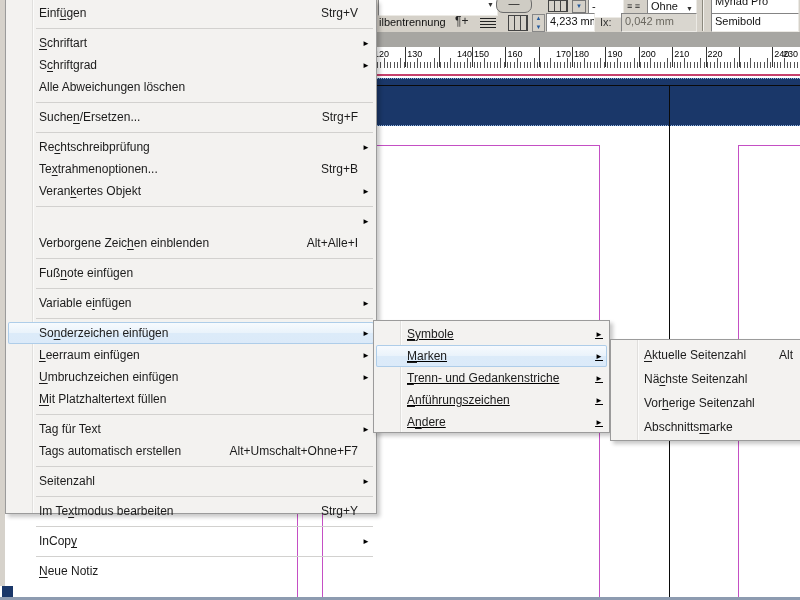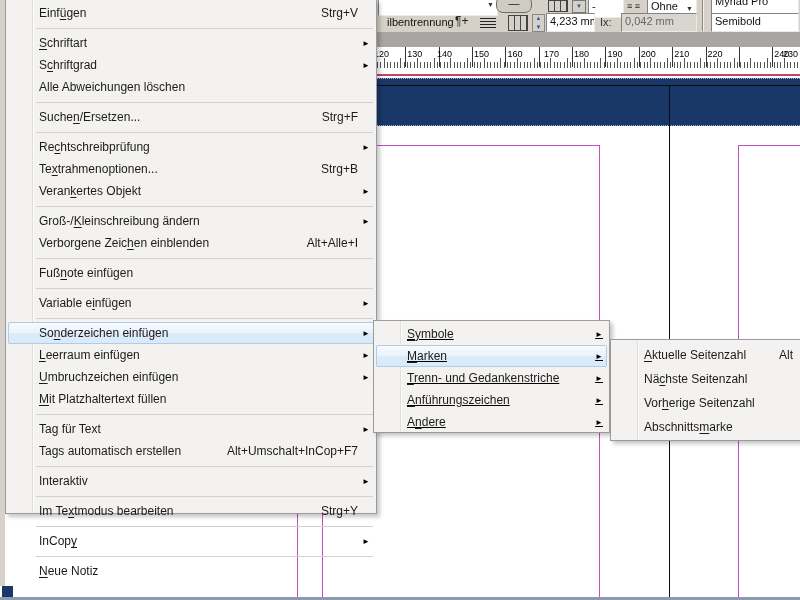--- a/index.html
+++ b/index.html
@@ -85,21 +85,21 @@
     <div class="tb icon-box" style="left:548px;top:0;width:18px;height:10px;"></div>
     <div class="tb" style="left:572px;top:0;width:12px;height:11px;background:#d5d1c9;border:1px solid #777;
          font-size:6px;color:#245a9e;text-align:center;line-height:10px;">▼</div>
     <div class="tb tb-field" style="left:588px;top:-2px;width:28px;height:16px;">-</div>
     <div class="tb" style="left:627px;top:1px;font-size:9px;color:#222;">≡ ≡</div>
     <div class="tb tb-field tb-combo" style="left:647px;top:-2px;width:42px;height:16px;">
       <span class="arr">▼</span>
       <span>Ohne</span>
     </div>
 
-    <div class="tb" style="left:379px;top:16px;margin-left:8px;">ilbentrennung</div>
+    <div class="tb" style="left:379px;top:16px;">ilbentrennung</div>
     <div class="tb" style="left:455px;top:14px;font-size:12px;color:#222;">¶+</div>
     <div class="tb icon-hlines" style="left:480px;top:17px;width:16px;height:11px;"></div>
     <div class="tb icon-box" style="left:508px;top:15px;width:18px;height:14px;"></div>
     <div class="tb spinner" style="left:532px;top:14px;width:11px;height:16px;">
       <span>▲</span>
       <span>▼</span>
     </div>
     <div class="tb tb-field" style="left:546px;top:13px;width:41px;height:15px;">4,233 mm</div>
     <div class="tb" style="left:600px;top:16px;color:#333;">Ix:</div>
     <div class="tb tb-field tb-disabled" style="left:621px;top:13px;width:68px;height:15px;">0,042 mm</div>
@@ -111,27 +111,27 @@
   <div class="greyband"></div>
 
   <div class="ruler">
     <div class="rmid"></div>
     <div class="rminor"></div>
   <div class="rtick" style="left: 372px;"></div>
       <div class="rlabel" style="left: 374px;">120</div>
       <div class="rtick" style="left: 405.35px;"></div>
       <div class="rlabel" style="left: 407.35px;">130</div>
       <div class="rtick" style="left: 438.7px;"></div>
-      <div class="rlabel" style="left: 437px;">140</div>
+      <div class="rlabel" style="left: 457px;">140</div>
       <div class="rtick" style="left: 472.05px;"></div>
       <div class="rlabel" style="left: 474.05px;">150</div>
       <div class="rtick" style="left: 505.4px;"></div>
       <div class="rlabel" style="left: 507.4px;">160</div>
       <div class="rtick" style="left: 538.75px;"></div>
-      <div class="rlabel" style="left: 544px;">170</div>
+      <div class="rlabel" style="left: 556px;">170</div>
       <div class="rtick" style="left: 572.1px;"></div>
       <div class="rlabel" style="left: 574.1px;">180</div>
       <div class="rtick" style="left: 605.45px;"></div>
       <div class="rlabel" style="left: 607.45px;">190</div>
       <div class="rtick" style="left: 638.8px;"></div>
       <div class="rlabel" style="left: 640.8px;">200</div>
       <div class="rtick" style="left: 672.15px;"></div>
       <div class="rlabel" style="left: 674.15px;">210</div>
       <div class="rtick" style="left: 705.5px;"></div>
       <div class="rlabel" style="left: 707.5px;">220</div>
@@ -195,21 +195,20 @@
         <span class="mi-sc">Strg+B</span>
         <span class="mi-ar"></span>
       </div>
       <div class="mi">
         <span class="mi-label">Veran<span class="mn">k</span>ertes Objekt</span>
         <span class="mi-sc"></span>
         <span class="mi-ar">►</span>
       </div>
       <div class="msep"></div>
       <div class="mi">
-        <span class="mi-label">Groß-/<span class="mn">K</span>leinschreibung ändern</span>
         <span class="mi-sc"></span>
         <span class="mi-ar">►</span>
       </div>
       <div class="mi">
         <span class="mi-label">Verborgene Zeic<span class="mn">h</span>en einblenden</span>
         <span class="mi-sc">Alt+Alle+I</span>
         <span class="mi-ar"></span>
       </div>
       <div class="msep"></div>
       <div class="mi">
@@ -245,26 +244,26 @@
         <span class="mi-ar"></span>
       </div>
       <div class="msep"></div>
       <div class="mi">
         <span class="mi-label">Tag für Text</span>
         <span class="mi-sc"></span>
         <span class="mi-ar">►</span>
       </div>
       <div class="mi">
         <span class="mi-label">Tags automatisch erstellen</span>
-        <span class="mi-sc">Alt+Umschalt+InCop+F7</span>
-        <span class="mi-ar"></span>
-      </div>
-      <div class="msep"></div>
-      <div class="mi">
-        <span class="mi-label">Interaktiv</span>
+        <span class="mi-sc">Alt+Umschalt+Ohne+F7</span>
+        <span class="mi-ar"></span>
+      </div>
+      <div class="msep"></div>
+      <div class="mi">
+        <span class="mi-label">Seitenzahl</span>
         <span class="mi-sc"></span>
         <span class="mi-ar">►</span>
       </div>
       <div class="msep"></div>
       <div class="mi">
         <span class="mi-label">Im Te<span class="mn">x</span>tmodus bearbeiten</span>
         <span class="mi-sc">Strg+Y</span>
         <span class="mi-ar"></span>
       </div>
       <div class="msep"></div>

